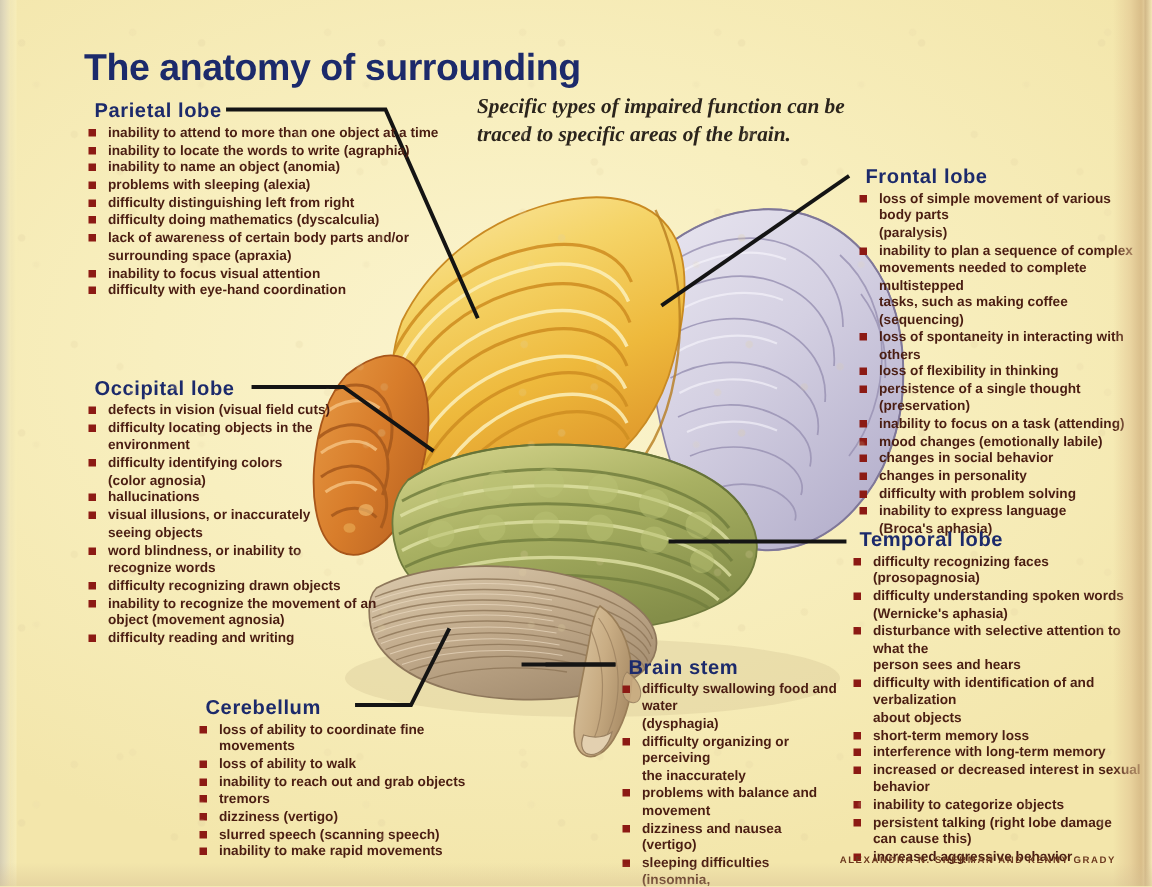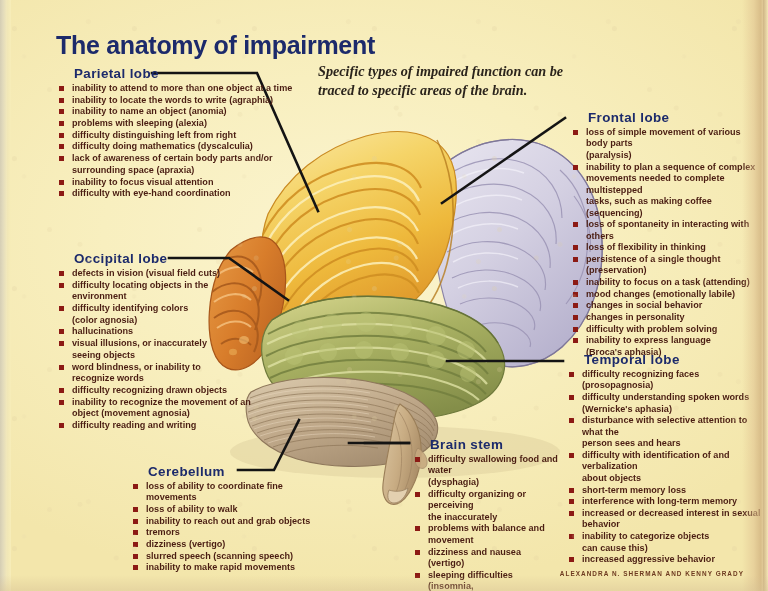--- a/index.html
+++ b/index.html
@@ -49,21 +49,21 @@
   #caption{
     position:absolute;left:318px;top:62px;width:270px;
     font-family:"Liberation Serif", serif;
     font-style:italic;font-weight:bold;
     font-size:14.2px;line-height:19px;color:#2b241c;
   }
 
   
   .panel{position:absolute;}
   .panel h2{
-    margin:0 0 2px 16px;
+    margin:0 0 2px 5px;
     font-size:13.4px;font-weight:bold;color:#1c2a6b;
     letter-spacing:.4px;
     font-family:"Liberation Sans", sans-serif;
     white-space:nowrap;
   }
   .panel ul{list-style:none;margin:0;padding:0;}
   .panel li{
     position:relative;
     padding-left:14px;
     font-size:9.1px;line-height:11.3px;
@@ -288,21 +288,21 @@
       <path d="M152 73 L257 73 L318 211"></path>
       <path d="M169 258 L229 258 L288 300"></path>
       <path d="M238 470 L274 470 L299 420"></path>
       <path d="M565 118 L442 203"></path>
       <path d="M563 361 L447 361"></path>
       <path d="M409 443 L349 443 L349 443"></path>
       <path d="M409 443 L365 443"></path>
     </g>
   </svg>
 
-  <h1 id="title">The anatomy of impairment</h1>
+  <h1 id="title">The anatomy of surrounding</h1>
 
   <div id="caption">Specific types of impaired function can be traced to specific areas of the brain.</div>
 
   <div class="panel" id="p-parietal">
     <h2>Parietal lobe</h2>
     <ul>
         <li>inability to attend to more than one object at a time</li>
         <li>inability to locate the words to write (agraphia)</li>
         <li>inability to name an object (anomia)</li>
         <li>problems with sleeping (alexia)</li>
@@ -376,20 +376,21 @@
         <li>difficulty understanding spoken words</li>
         <li class="cont">(Wernicke's aphasia)</li>
         <li>disturbance with selective attention to what the</li>
         <li class="cont">person sees and hears</li>
         <li>difficulty with identification of and verbalization</li>
         <li class="cont">about objects</li>
         <li>short-term memory loss</li>
         <li>interference with long-term memory</li>
         <li>increased or decreased interest in sexual behavior</li>
         <li>inability to categorize objects</li>
+        <li>persistent talking (right lobe damage</li>
         <li class="cont">can cause this)</li>
         <li>increased aggressive behavior</li>
       </ul>
   </div>
 
   <div class="panel" id="p-brainstem">
     <h2>Brain stem</h2>
     <ul>
         <li>difficulty swallowing food and water</li>
         <li class="cont">(dysphagia)</li>

